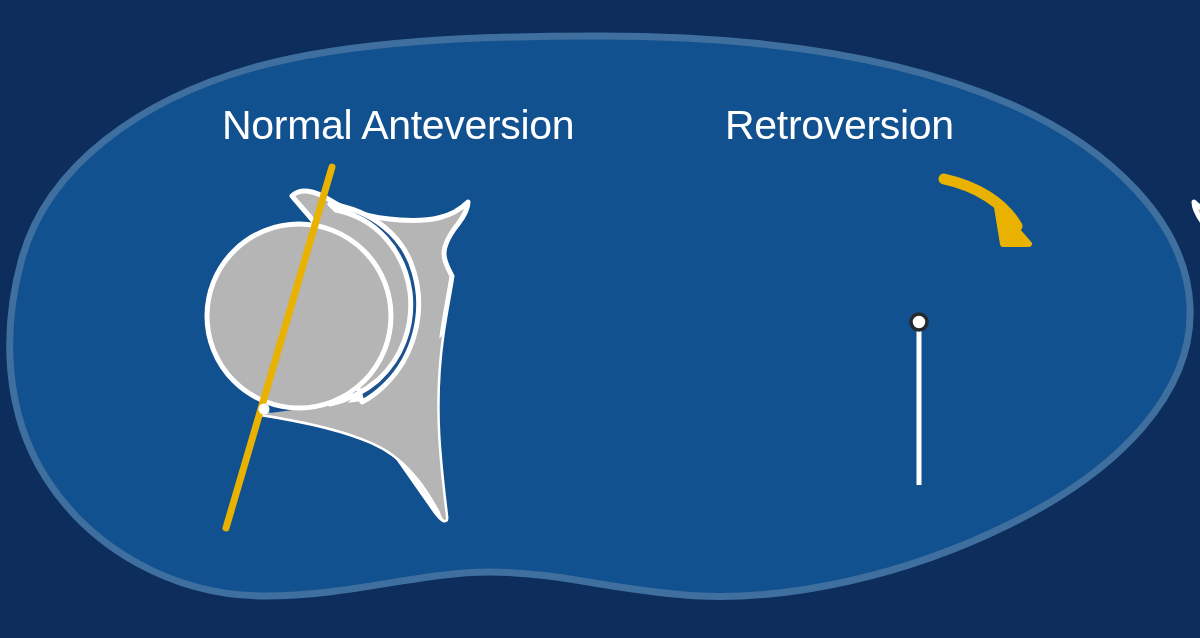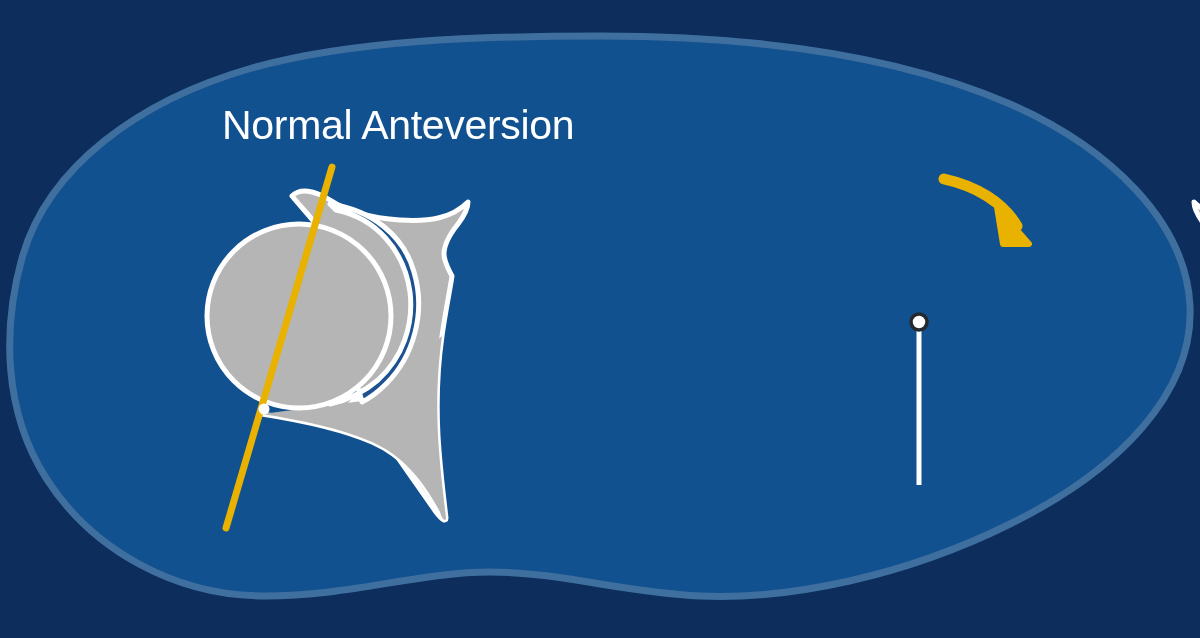--- a/index.html
+++ b/index.html
@@ -171,14 +171,15 @@
 
     <g>
       <path d="M 944 179
                C 976 186, 1003 202, 1017 226" fill="none" stroke="#e9b100" stroke-width="11" stroke-linecap="round"></path>
       <path d="M 997 207 L 1029 244 L 1003 244 L 997 207 Z" fill="#e9b100" stroke="#e9b100" stroke-width="6" stroke-linejoin="round"></path>
     </g>
   </svg>
 
   <div class="label" id="label-normal-anteversion">Normal Anteversion</div>
 
+  <div class="label" id="label-retroversion">Retroversion</div>
 
 </div>
 
 </body></html>

